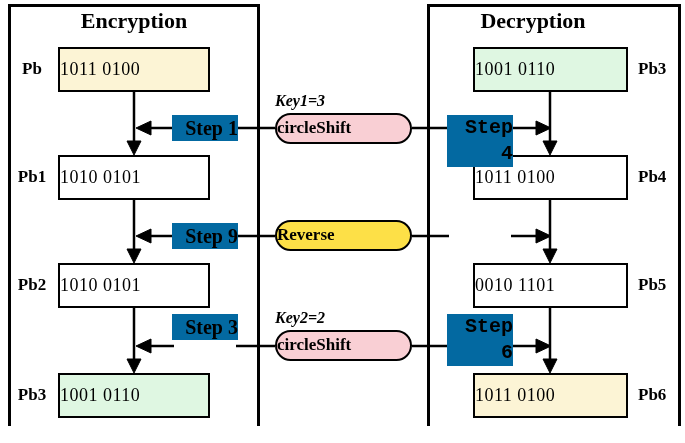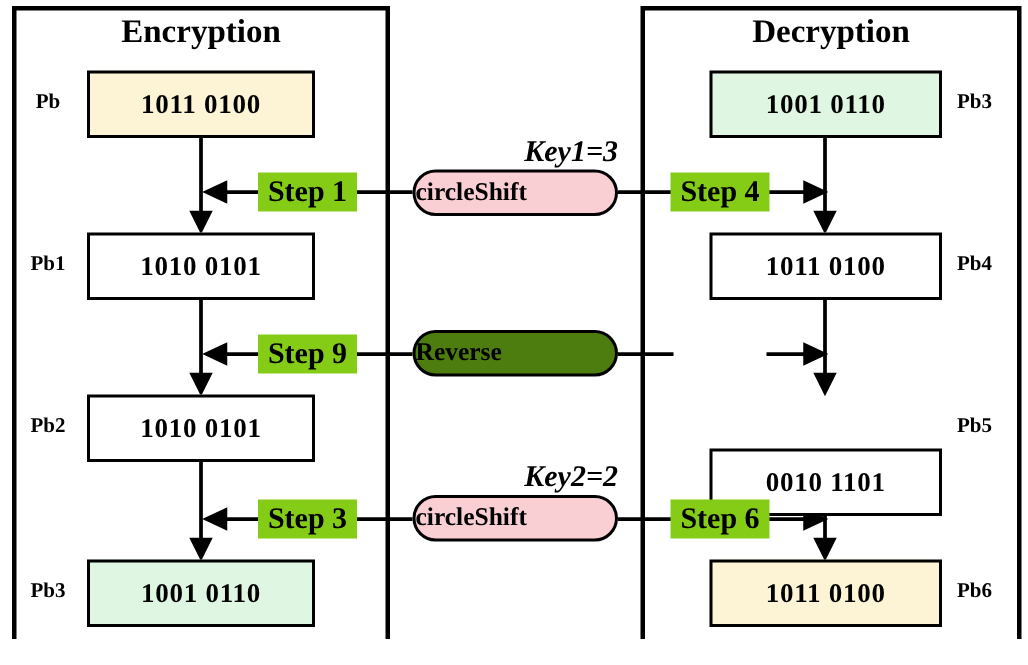--- a/index.html
+++ b/index.html
@@ -31,43 +31,43 @@
   }
   .title {
     position: absolute;
     z-index: 2;
     font-size: 22px;
     font-weight: bold;
     text-align: center;
     line-height: 26px;
   }
   .title-enc { left: 44px;  top: 8px; width: 180px; }
-  .title-dec { left: 464px; top: 8px; width: 180px; }
+  .title-dec { left: 443px; top: 8px; width: 180px; }
   .box {
     position: absolute;
     z-index: 2;
     border: 2px solid #000;
     height: 45px;
-    text-align: center;
+    text-align: left;
     font-size: 18px;
-    font-weight: bold;
+    font-weight: normal;
     line-height: 41px;
     letter-spacing: 0.5px;
     background: #fff;
   }
   .box-l { left: 58px;  width: 152px; }
   .box-r { left: 473px; width: 155px; }
   .row-0 { top: 47px; }
   .row-1 { top: 155px; }
   .row-2 { top: 263px; }
   .row-3 { top: 373px; }
   .box-label {
     position: absolute;
     z-index: 2;
-    font-size: 14px;
+    font-size: 17px;
     font-weight: bold;
     line-height: 24px;
   }
   .lbl-l { left: 10px;  width: 44px; text-align: center; }
   .lbl-r { left: 638px; width: 44px; text-align: left; }
   .lrow-0 { top: 57px; }
   .lrow-1 { top: 165px; }
   .lrow-2 { top: 273px; }
   .lrow-3 { top: 383px; }
   .pill {
@@ -84,42 +84,42 @@
     line-height: 26px;
   }
   .pill-0 { top: 113px; }
   .pill-1 { top: 220px; }
   .pill-2 { top: 330px; }
   .key-label {
     position: absolute;
     z-index: 2;
     left: 275px;
     width: 137px;
-    text-align: right;
-    font-size: 20px;
+    text-align: left;
+    font-size: 16px;
     font-weight: bold;
     font-style: italic;
     line-height: 20px;
   }
   .key-0 { top: 91px; }
   .key-2 { top: 308px; }
   .step {
     position: absolute;
     z-index: 2;
     font-size: 20px;
     font-weight: bold;
     line-height: 26px;
-    text-align: center;
-    background: #84cc16;
+    text-align: right;
+    background: #0369a1;
   }
   .step-l { left: 172px; width: 66px; }
-  .step-r { left: 447px; width: 66px; }
+  .step-r { left: 447px; width: 66px; font-family: Liberation Mono, monospace; }
   .srow-0 { top: 115px; }
   .srow-1 { top: 223px; }
-  .srow-2 { top: 333px; }
+  .srow-2 { top: 314px; }
 </style>
 </head>
 <body>
 
 <div class="stage">
 
   <div class="panel panel-encryption"></div>
   <div class="panel panel-decryption"></div>
 
   <svg class="connectors" viewBox="0 0 685 443" xmlns="http://www.w3.org/2000/svg">
@@ -170,31 +170,31 @@
   <div class="box box-l row-2" style="background: white;">1010 0101</div>
   <div class="box box-l row-3" style="background: rgb(223, 247, 226);">1001 0110</div>
 
   <div class="box-label lbl-l lrow-0">Pb</div>
   <div class="box-label lbl-l lrow-1">Pb1</div>
   <div class="box-label lbl-l lrow-2">Pb2</div>
   <div class="box-label lbl-l lrow-3">Pb3</div>
 
   <div class="box box-r row-0" style="background: rgb(223, 247, 226);">1001 0110</div>
   <div class="box box-r row-1" style="background: white;">1011 0100</div>
-  <div class="box box-r row-2" style="background: white; margin-top: 36px;">0010 1101</div>
+  <div class="box box-r row-2" style="background: white;">0010 1101</div>
   <div class="box box-r row-3" style="background: rgb(252, 244, 213);">1011 0100</div>
 
   <div class="box-label lbl-r lrow-0">Pb3</div>
   <div class="box-label lbl-r lrow-1">Pb4</div>
   <div class="box-label lbl-r lrow-2">Pb5</div>
   <div class="box-label lbl-r lrow-3">Pb6</div>
 
   <div class="key-label key-0">Key1=3</div>
   <div class="pill pill-0" style="background: rgb(249, 207, 212);">circleShift</div>
-  <div class="pill pill-1" style="background: #4d7c0f;">Reverse</div>
+  <div class="pill pill-1" style="background: #fde047;">Reverse</div>
   <div class="key-label key-2">Key2=2</div>
   <div class="pill pill-2" style="background: rgb(249, 207, 212);">circleShift</div>
 
   <div class="step step-l srow-0">Step 1</div>
   <div class="step step-l srow-1">Step 9</div>
   <div class="step step-l srow-2">Step 3</div>
   <div class="step step-r srow-0">Step 4</div>
   <div class="step step-r srow-2">Step 6</div>
 
 </div>

